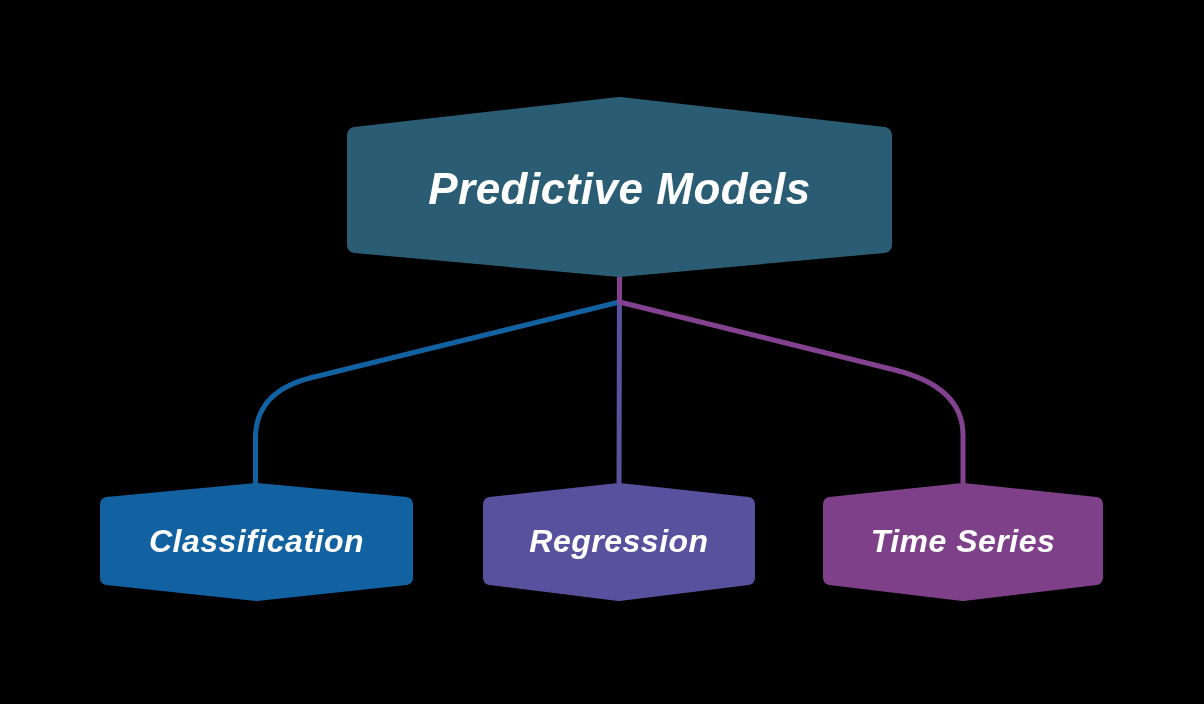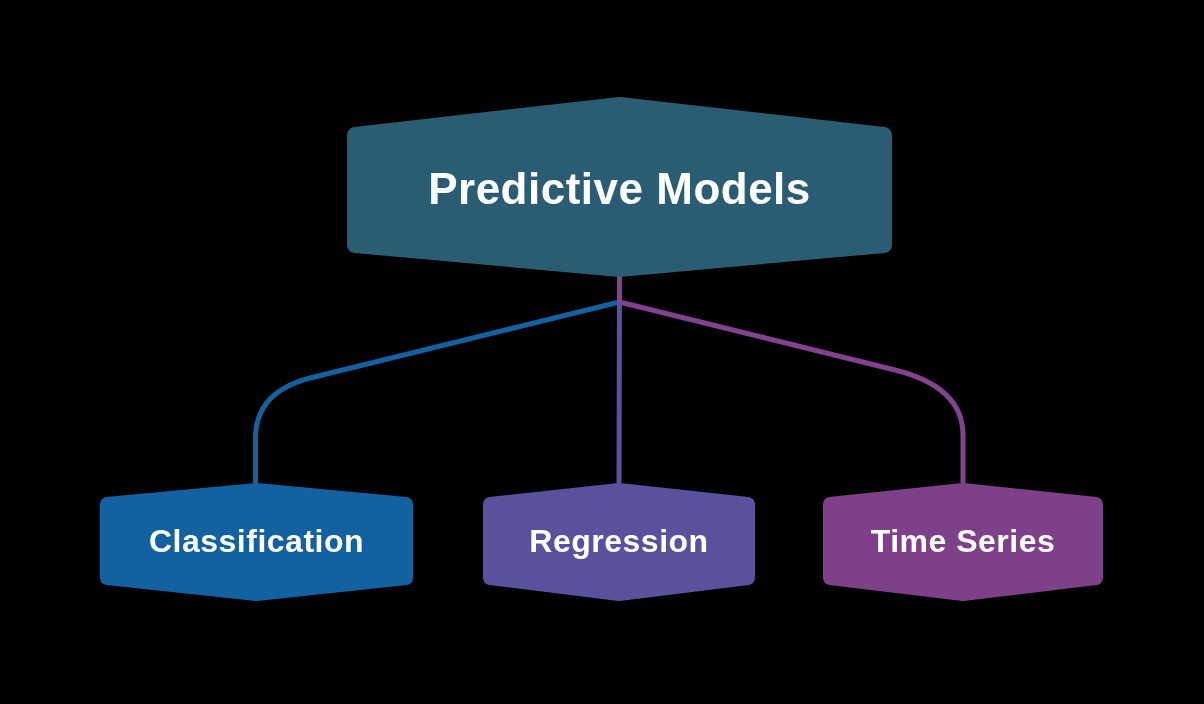--- a/index.html
+++ b/index.html
@@ -8,20 +8,21 @@
     width: 1204px;
     height: 704px;
     background: #000000;
     overflow: hidden;
     font-family: "Liberation Sans", sans-serif;
   }
   .stage {
     position: relative;
     width: 1204px;
     height: 704px;
+    font-style: italic;
   }
   svg { display: block; }
   .conn {
     fill: none;
     stroke-width: 5;
     stroke-linecap: round;
     stroke-linejoin: round;
   }
   .node-shape {
     stroke-linejoin: round;

